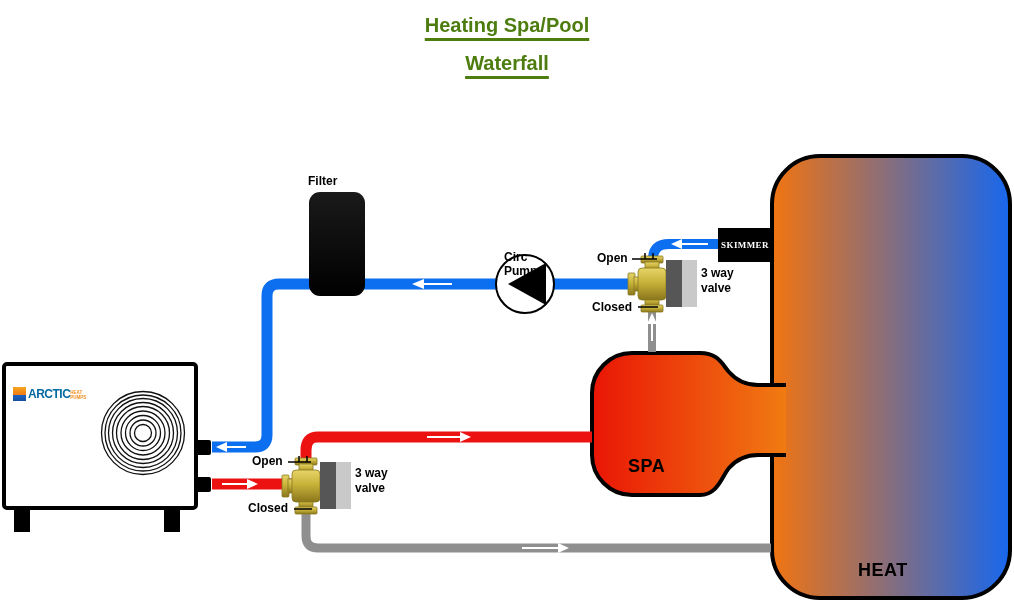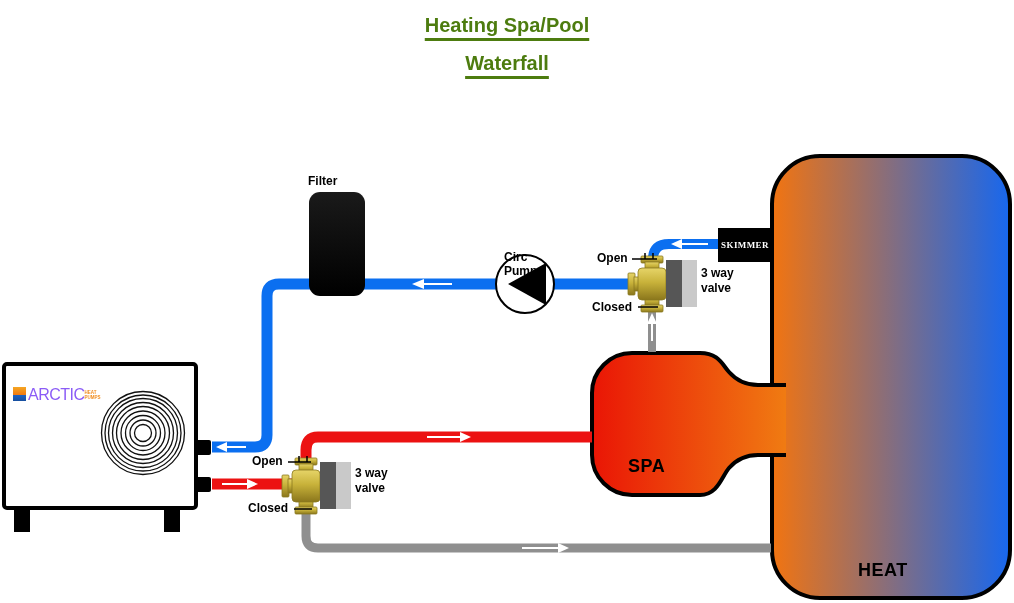--- a/index.html
+++ b/index.html
@@ -13,21 +13,21 @@
   .lbl{position:absolute;font-weight:bold;color:#000;font-size:12px;line-height:14px;}
   .lbl.center{}
   .lbl.right{text-align:left;}
   .lbl.big{font-size:18px;letter-spacing:0.5px;}
   .skimmer-lbl{position:absolute;left:718px;top:228px;width:54px;height:34px;
                display:flex;align-items:center;justify-content:center;
                color:#fff;font-weight:bold;font-size:9px;letter-spacing:0.4px;font-family:Liberation Serif, serif;}
   .logo{position:absolute;left:13px;top:387px;display:flex;align-items:flex-start;}
   .logo-icon{width:13px;height:14px;margin-right:2px;
              background:linear-gradient(180deg,#f5a623 0%,#f07b12 54%,#1b63c8 54%,#174f9e 100%);}
-  .logo-text{font-size:16px;font-weight:normal;color:#8b5cf6;line-height:15px;letter-spacing:-0.5px;}
+  .logo-text{font-size:12px;font-weight:bold;color:#0369a1;line-height:15px;letter-spacing:-0.5px;}
   .logo-sub{font-size:4.5px;font-weight:bold;color:#f08c1e;width:16px;line-height:1.15;margin-top:3px;}
 </style>
 </head>
 <body>
 
 <div class="canvas">
 
   <svg width="1014" height="603" viewBox="0 0 1014 603">
     <defs>
       <linearGradient id="poolGrad" x1="0" y1="0" x2="1" y2="0">

